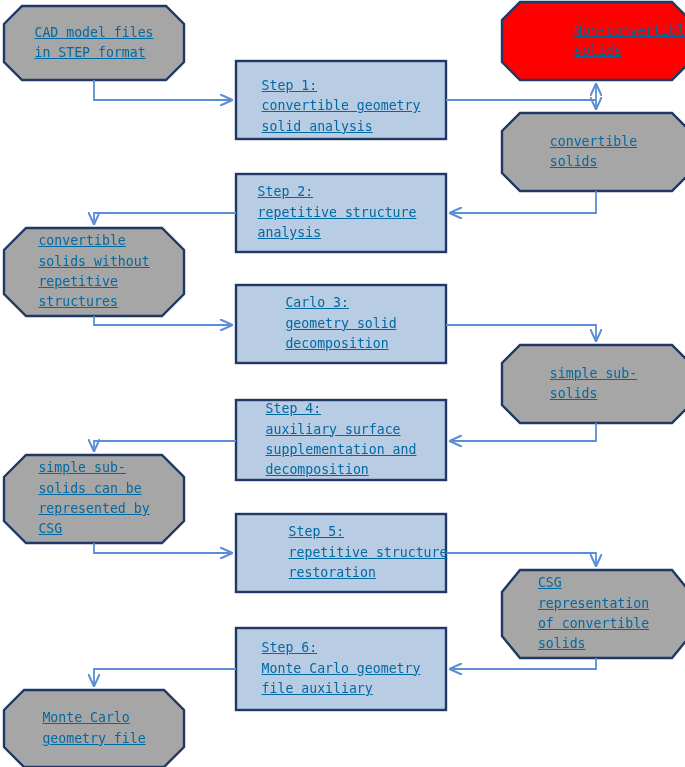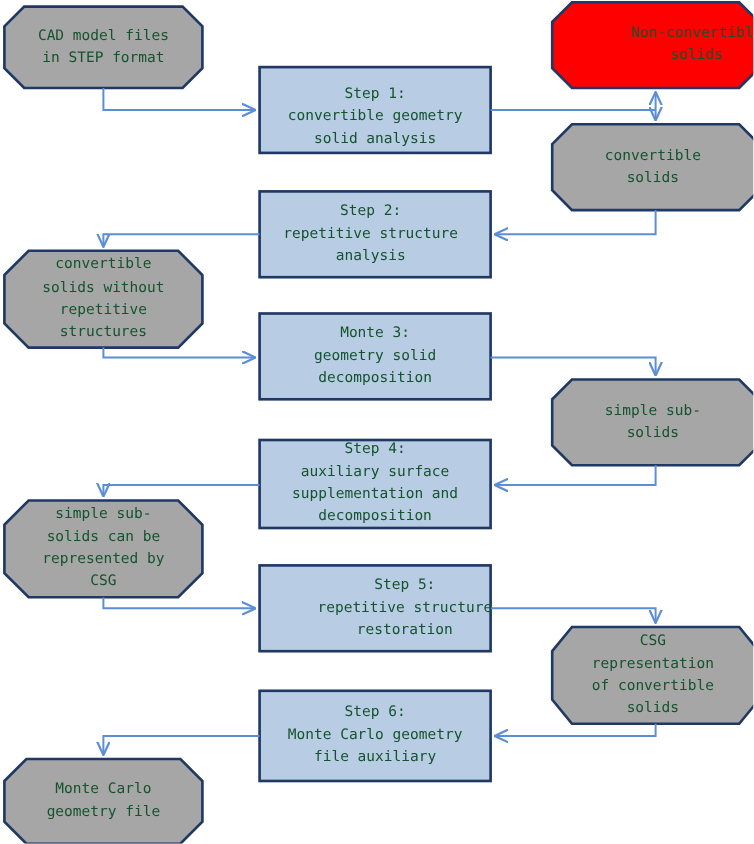--- a/index.html
+++ b/index.html
@@ -23,28 +23,28 @@
     left: 0;
     top: 0;
     width: 685px;
     height: 767px;
   }
   .node-label {
     position: absolute;
     display: flex;
     align-items: center;
     justify-content: center;
-    text-align: center;
     pointer-events: none;
     white-space: pre-line;
-    color: #14532d;
+    color: #0369a1;
     font-family: "DejaVu Sans Mono", "Liberation Mono", monospace;
     font-size: 13.2px;
     line-height: 1.55;
     letter-spacing: 0px;
+    text-decoration: underline;
   }
 </style>
 </head>
 <body>
 
 <div id="flowchart-root">
 
   <svg id="flow-svg" viewBox="0 0 685 767">
     <defs>
       <marker id="arrow-right" viewBox="0 0 10 10" refX="9.2" refY="5" markerWidth="7" markerHeight="7" orient="auto-start-reverse">
@@ -130,21 +130,21 @@
 
   <div class="node-label" style="left:232px; top:174px; width:210px; height:78px;">Step 2:
 repetitive structure
 analysis</div>
 
   <div class="node-label" style="left:4px;  top:228px; width:180px; height:88px;">convertible
 solids without
 repetitive
 structures</div>
 
-  <div class="node-label" style="left:236px; top:285px; width:210px; height:78px;">Monte 3:
+  <div class="node-label" style="left:236px; top:285px; width:210px; height:78px;">Carlo 3:
 geometry solid
 decomposition</div>
 
   <div class="node-label" style="left:502px; top:345px; width:183px; height:78px;">simple sub-
 solids</div>
 
   <div class="node-label" style="left:236px; top:400px; width:210px; height:80px;border-radius:17px;">Step 4:
 auxiliary surface
 supplementation and
 decomposition</div>

